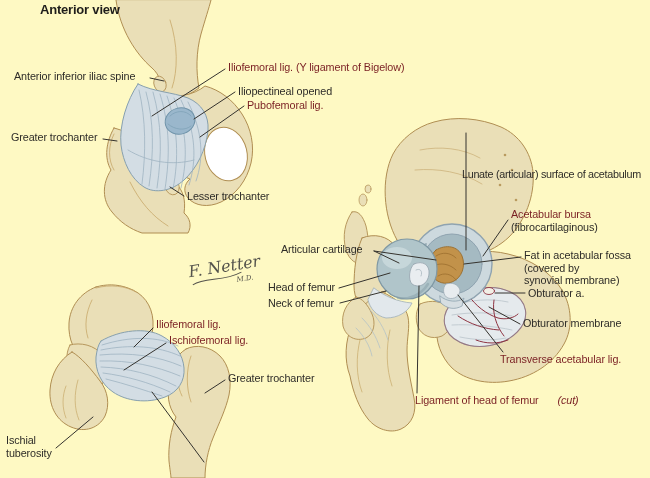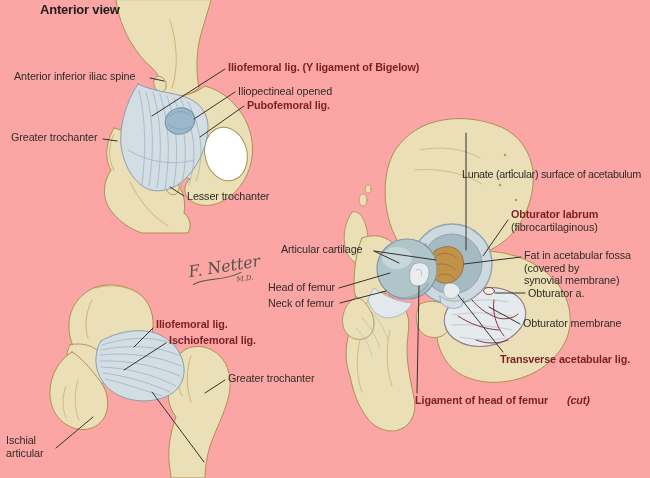--- a/index.html
+++ b/index.html
@@ -1,22 +1,22 @@
 <!DOCTYPE html>
 <html><head>
 <meta charset="utf-8">
 <style>
   html,body{margin:0;padding:0;background:#ffffff;}
-  .stage{position:relative;width:650px;height:478px;background:#fca5a5;overflow:hidden;
+  .stage{position:relative;width:650px;height:478px;background:#fef9c3;overflow:hidden;
          font-family:"Liberation Sans",sans-serif;}
   .art{position:absolute;left:0;top:0;}
   .lbl{position:absolute;font-size:10.8px;line-height:12.5px;color:#2e2c28;
        letter-spacing:-0.1px;white-space:nowrap;}
   .vtitle{font-size:13px;font-weight:bold;color:#1e1d1a;letter-spacing:-0.2px;line-height:15px;}
-  .mr{color:#7a1f23;font-weight:bold;}
+  .mr{color:#7a1f23;font-weight:normal;}
   .ital{font-style:italic;margin-left:16px;}
   .tight{letter-spacing:-0.3px;margin-top:45px;}
   .sig{position:absolute;}
 </style>
 </head>
 <body>
 
 <div class="stage">
 
 <svg class="art" width="650" height="478" viewBox="0 0 650 478">
@@ -187,21 +187,21 @@
 <div class="lbl vtitle" style="left:40px;top:2px">Anterior view</div>
 <div class="lbl" style="left:14px;top:70px">Anterior inferior iliac spine</div>
 <div class="lbl mr" style="left:228px;top:61px">Iliofemoral lig. (Y ligament of Bigelow)</div>
 <div class="lbl" style="left:238px;top:85px">Iliopectineal opened</div>
 <div class="lbl mr" style="left:247px;top:99px">Pubofemoral lig.</div>
 <div class="lbl" style="left:11px;top:131px">Greater trochanter</div>
 <div class="lbl" style="left:187px;top:190px">Lesser trochanter</div>
 
 <div class="lbl tight" style="left:462px;top:123px">Lunate (articular) surface of acetabulum</div>
 <div class="lbl" style="left:511px;top:208px">
-  <div class="mr">Obturator labrum</div>
+  <div class="mr">Acetabular bursa</div>
   <div>(fibrocartilaginous)</div>
 </div>
 <div class="lbl" style="left:281px;top:243px">Articular cartilage</div>
 <div class="lbl" style="left:268px;top:281px">Head of femur</div>
 <div class="lbl" style="left:268px;top:297px">Neck of femur</div>
 <div class="lbl" style="left:524px;top:249px">
   <div>Fat in acetabular fossa</div>
   <div>(covered by</div>
   <div>synovial membrane)</div>
 </div>
@@ -210,21 +210,21 @@
 <div class="lbl mr" style="left:500px;top:353px">Transverse acetabular lig.</div>
 <div class="lbl mr" style="left:415px;top:394px">
   <span>Ligament of head of femur </span><span class="ital">(cut)</span>
 </div>
 
 <div class="lbl mr" style="left:156px;top:318px">Iliofemoral lig.</div>
 <div class="lbl mr" style="left:169px;top:334px">Ischiofemoral lig.</div>
 <div class="lbl" style="left:228px;top:372px">Greater trochanter</div>
 <div class="lbl" style="left:6px;top:434px">
   <div>Ischial</div>
-  <div>articular</div>
+  <div>tuberosity</div>
 </div>
 
 <div class="sig" style="left:183px;top:244px">
   <svg width="80" height="54">
     <g transform="rotate(-9 40 27)">
       <text x="6" y="28" font-family="DejaVu Serif, serif" font-style="italic" font-size="16" fill="#54534c">F. Netter</text>
       <text x="52" y="40" font-family="DejaVu Serif, serif" font-style="italic" font-size="7" fill="#54534c">M.D.</text>
       <path d="M8,36 C22,30 38,38 58,31" fill="none" stroke="#54534c" stroke-width="1"></path>
     </g>
   </svg>

